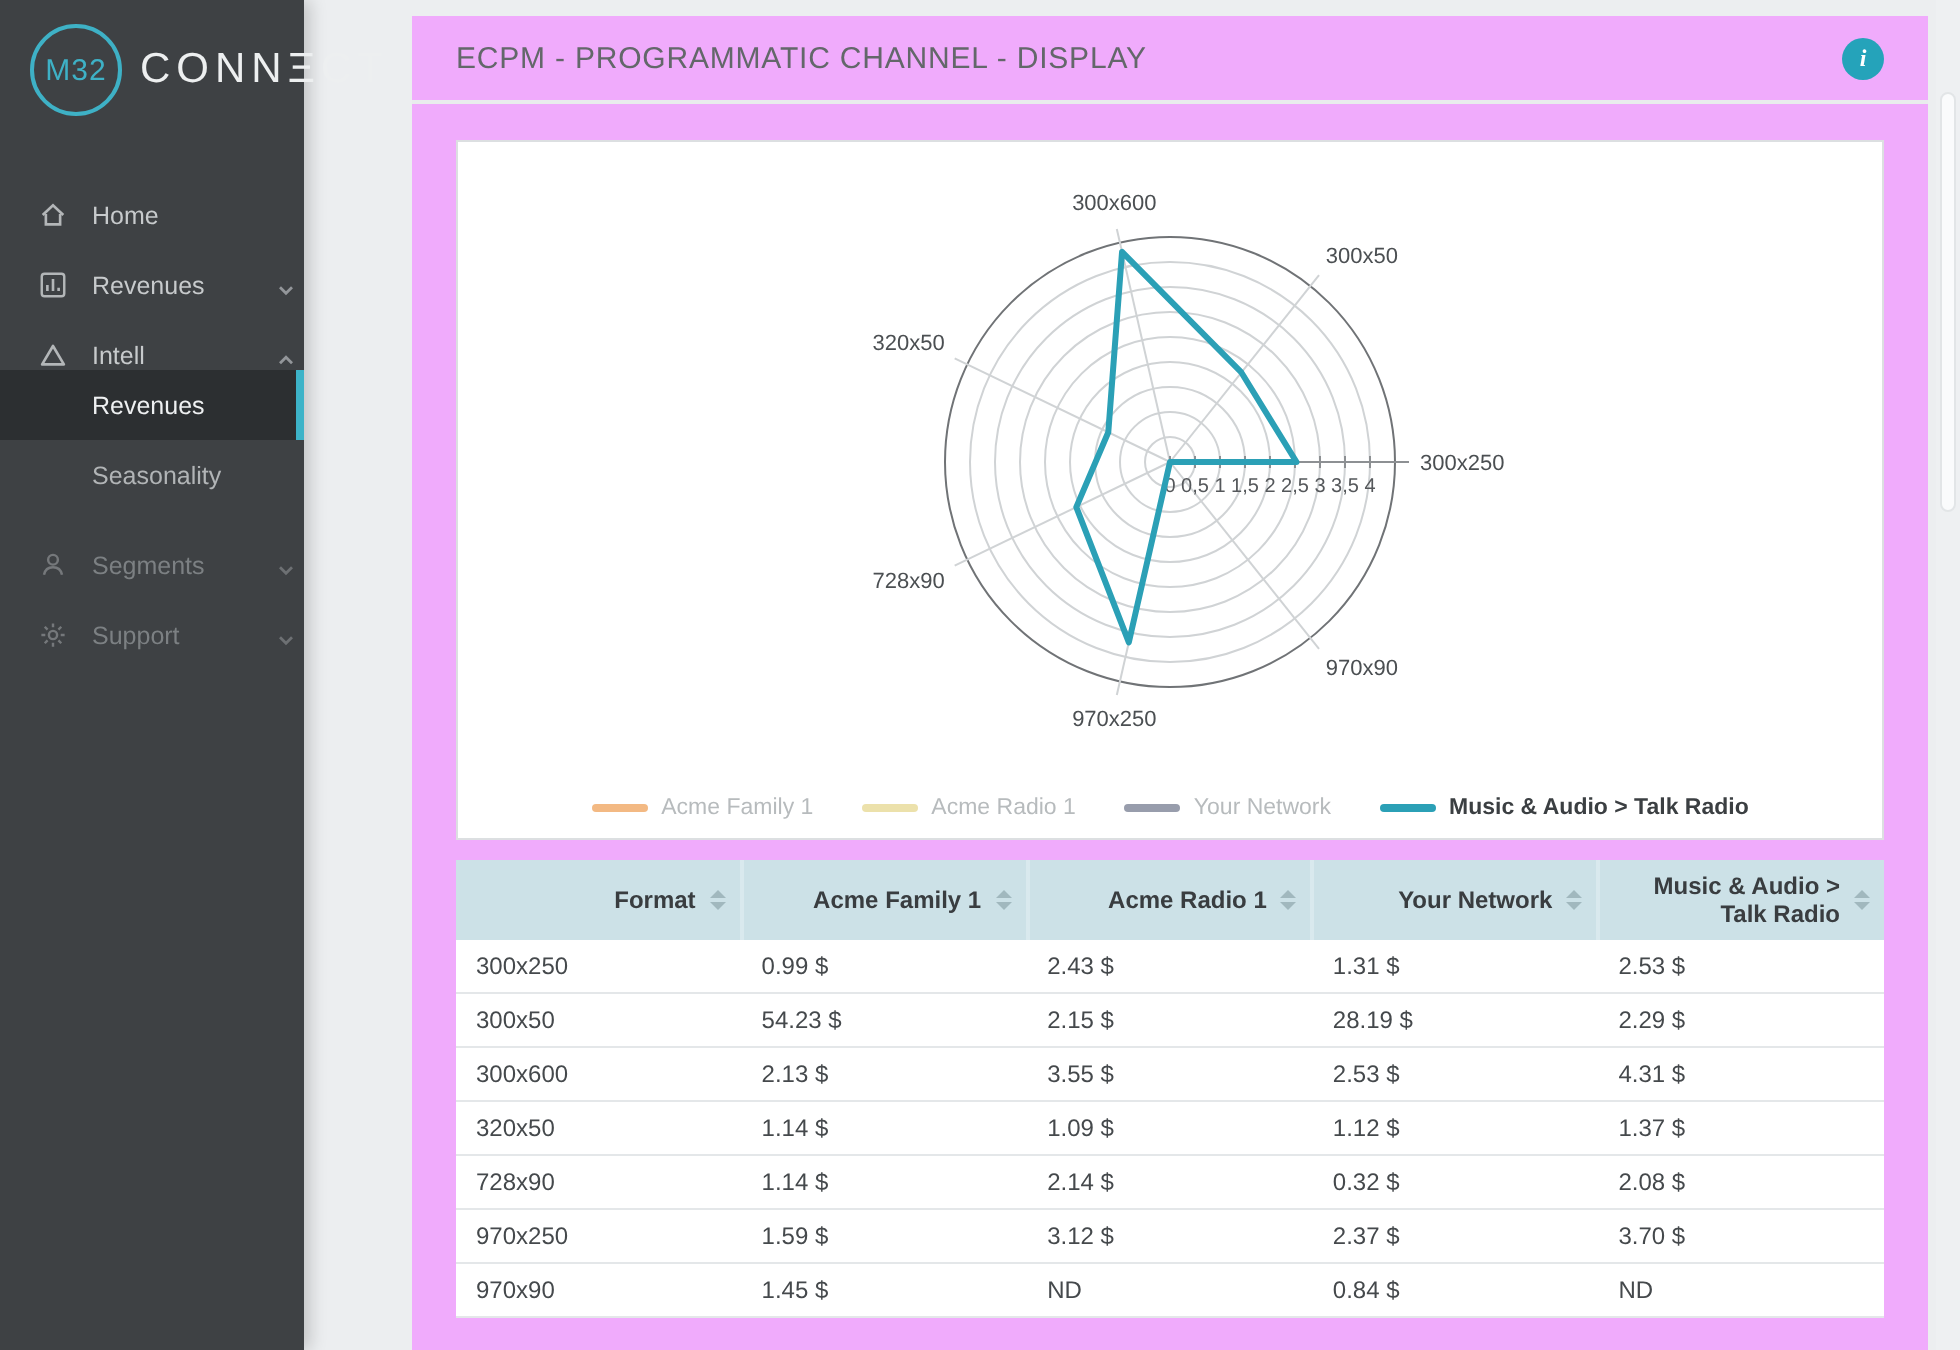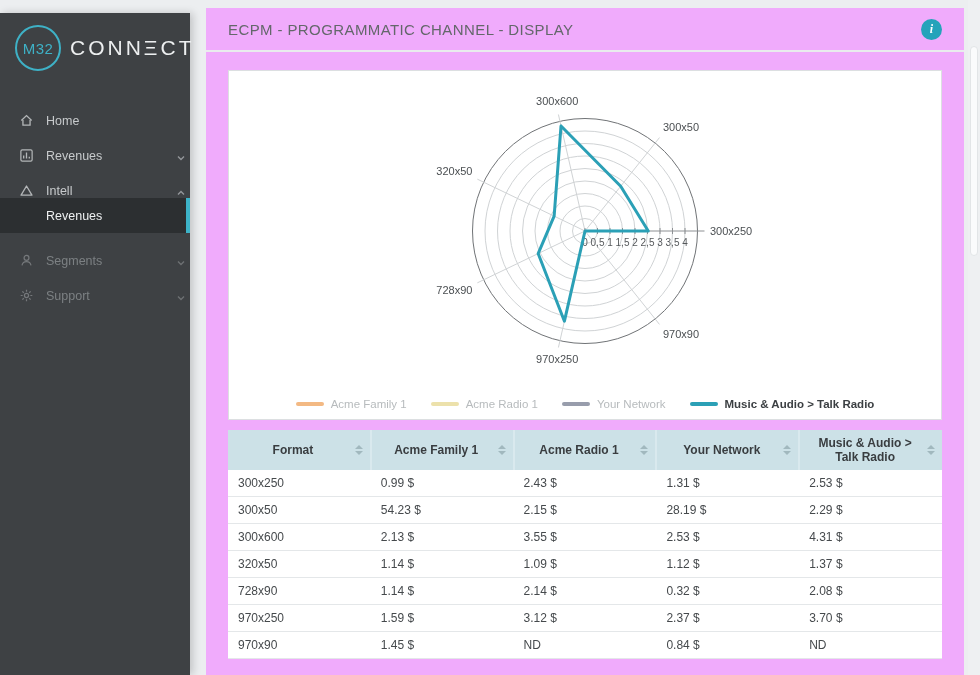--- a/index.html
+++ b/index.html
@@ -6,25 +6,24 @@
   html,body { width: 980px; height: 675px; }
   body {
     font-family: "Liberation Sans", sans-serif;
     background: #eceef0;
     position: relative;
     overflow: hidden;
     color: #45494c;
   }
   
   .sidebar {
-    position: absolute; left: 0; top: 0; bottom: 0; width: 190px;
+    position: absolute; left: 0; top: 0; bottom: 0; width: 152px;
     background: #3e4144;
     box-shadow: 3px 0 8px rgba(0,0,0,.18);
     z-index: 2;
-    margin-top: 13px;
   }
   .logo {
     display: flex; align-items: center;
     padding: 12px 10px 14px 15px; cursor: pointer;
   }
   .logo-circle {
     width: 46px; height: 46px; flex: 0 0 46px;
     border: 2px solid #3eb1c6; border-radius: 50%;
     display: flex; align-items: center; justify-content: center;
     color: #3eb1c6; font-size: 15px; letter-spacing: .5px;
@@ -84,21 +83,21 @@
     position: absolute; left: 0; right: 0; bottom: 9px;
     display: flex; justify-content: center; gap: 24px; align-items: center;
   }
   .legend-item { display: flex; align-items: center; gap: 7px; cursor: pointer; }
   .legend-swatch { width: 28px; height: 4px; border-radius: 2px; }
   .legend-label { font-size: 11.5px; color: #b7bbbd; }
   .legend-item.on .legend-label { color: #3b3f42; font-weight: bold; }
   
   table { width: 100%; border-collapse: collapse; margin-top: 10px; table-layout: fixed; }
   th {
-    background: #cce1e7; text-align: center; vertical-align: middle;
+    background: #cce1e7; text-align: right; vertical-align: middle;
     font-size: 12px; color: #393d40; font-weight: bold;
     padding: 6px 22px 6px 10px; height: 28px; position: relative;
     border-right: 2px solid #d9e9ee; cursor: pointer;
   }
   th:last-child { border-right: none; }
   .sort {
     position: absolute; right: 7px; top: 50%; transform: translateY(-50%);
     display: flex; flex-direction: column; gap: 2px; opacity: .55;
   }
   .sort .s-up {
@@ -164,20 +163,21 @@
           </svg>
         </span>
         <span>Intell</span>
         <span class="chev">
           <svg width="10" height="10" viewBox="0 0 10 10">
             <path d="M2 6.6 5 3.6 8 6.6" fill="none" stroke="currentColor" stroke-width="1.4"></path>
           </svg>
         </span>
       </div>
       <div class="sub-item active">Revenues</div>
+      <div class="sub-item">Seasonality</div>
       <div class="nav-item dimmed">
         <span class="icon">
           <svg width="15" height="15" viewBox="0 0 16 16">
             <circle cx="8" cy="5.2" r="2.6" fill="none" stroke="currentColor" stroke-width="1.3"></circle>
             <path d="M3.2 13.2c.5-2.6 2.4-4 4.8-4s4.3 1.4 4.8 4" fill="none" stroke="currentColor" stroke-width="1.3"></path>
           </svg>
         </span>
         <span>Segments</span>
         <span class="chev">
           <svg width="10" height="10" viewBox="0 0 10 10">

